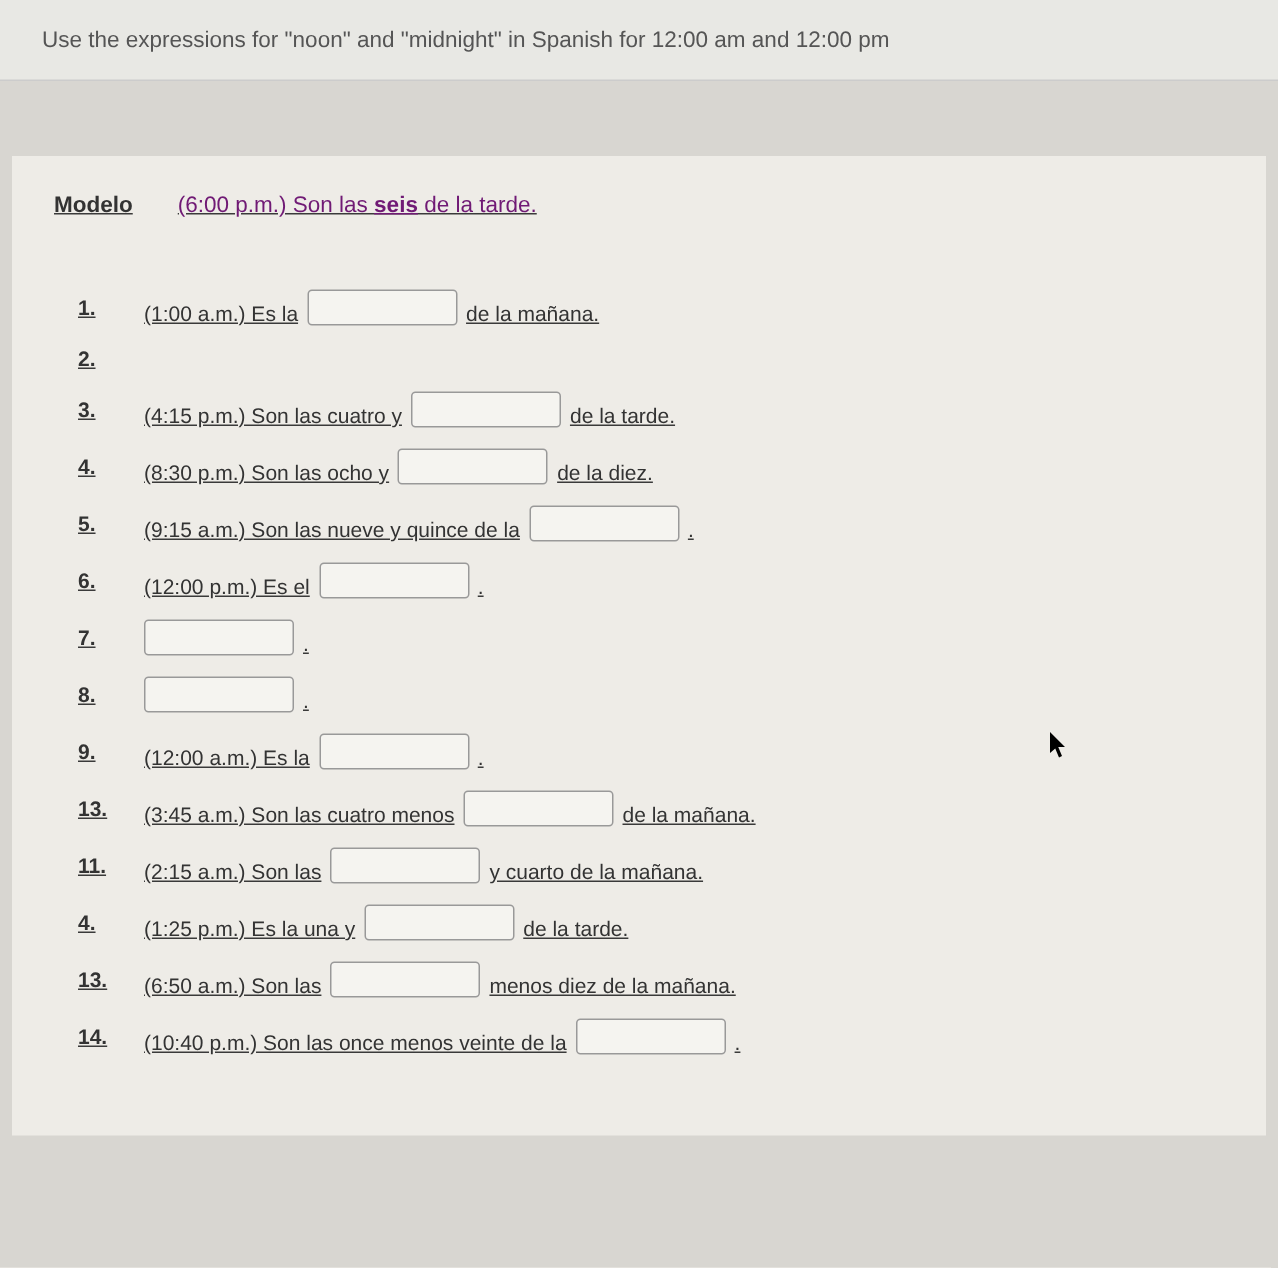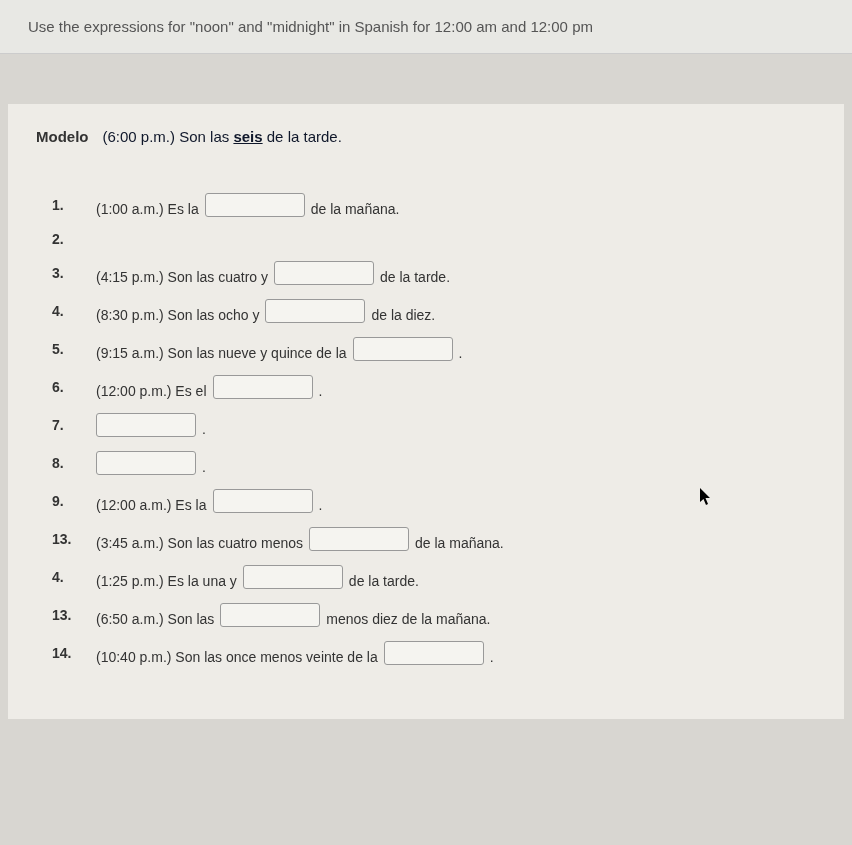--- a/index.html
+++ b/index.html
@@ -16,31 +16,32 @@
     padding: 18px 28px;
     font-size: 15px;
     color: #555;
     border-bottom: 1px solid #ccc;
     margin-bottom: 50px;
   }
   .content-area {
     background: #eeece7;
     margin: 0 8px;
     padding: 24px 40px 40px 28px;
+    text-decoration: underline;
   }
   .modelo-row {
     display: flex;
     align-items: baseline;
     gap: 14px;
     margin-bottom: 48px;
     font-size: 15px;
     color: #444;
   }
   .modelo-label { font-weight: bold; color: #333; }
-  .modelo-text { color: #0f172a; }
+  .modelo-text { color: #701a75; margin-left: 16px; }
   .modelo-text .underline { text-decoration: underline; font-weight: bold; }
   .question-list {
     padding-left: 16px;
   }
   .q-row {
     display: flex;
     align-items: center;
     margin-bottom: 14px;
     font-size: 14px;
     color: #333;
@@ -159,20 +160,28 @@
       </div>
       <div class="q-row">
         <span class="q-num">13.</span>
         <span class="q-content">
           <span>(3:45 a.m.) Son las cuatro menos</span>
           <input type="text" class="answer-box" style="">
           <span>de la mañana.</span>
         </span>
       </div>
       <div class="q-row">
+        <span class="q-num">11.</span>
+        <span class="q-content">
+          <span>(2:15 a.m.) Son las</span>
+          <input type="text" class="answer-box" style="">
+          <span>y cuarto de la mañana.</span>
+        </span>
+      </div>
+      <div class="q-row">
         <span class="q-num">4.</span>
         <span class="q-content">
           <span>(1:25 p.m.) Es la una y</span>
           <input type="text" class="answer-box" style="">
           <span>de la tarde.</span>
         </span>
       </div>
       <div class="q-row">
         <span class="q-num">13.</span>
         <span class="q-content">

